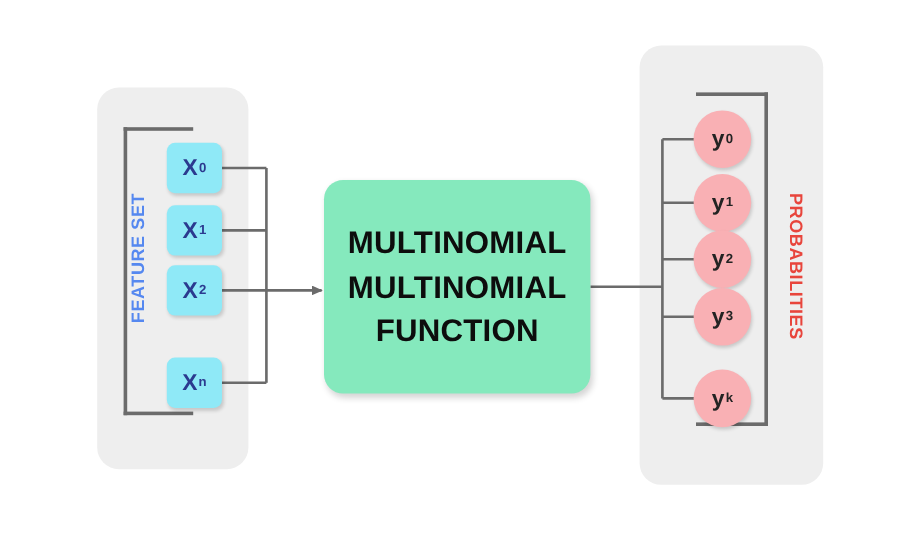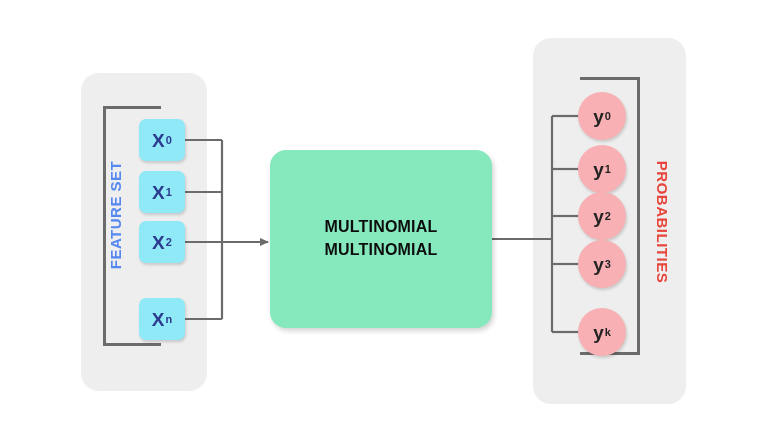--- a/index.html
+++ b/index.html
@@ -148,21 +148,21 @@
     border-radius: 16px;
     box-shadow: 2px 3px 5px rgba(0,0,0,0.17);
     display: flex;
     align-items: center;
     justify-content: center;
     text-align: center;
   }
   #function-box-label {
     color: #0d0d0d;
     font-weight: bold;
-    font-size: 16px;
+    font-size: 26px;
     line-height: 1.42;
     letter-spacing: 0.2px;
   }
 
   
   #wires {
     position: absolute;
     left: 0;
     top: 0;
     width: 768px;
@@ -238,20 +238,21 @@
   </div>
   <div class="x-node" id="x-node-3">
     <span>X</span>
       <span class="sub">n</span>
   </div>
 
   <div id="function-box">
     <div id="function-box-label">
       <div>MULTINOMIAL</div>
       <div>MULTINOMIAL</div>
+      <div>FUNCTION</div>
     </div>
   </div>
 
   <div class="y-node" id="y-node-0">
     <span>y</span>
       <span class="sub">0</span>
   </div>
   <div class="y-node" id="y-node-1">
     <span>y</span>
       <span class="sub">1</span>

